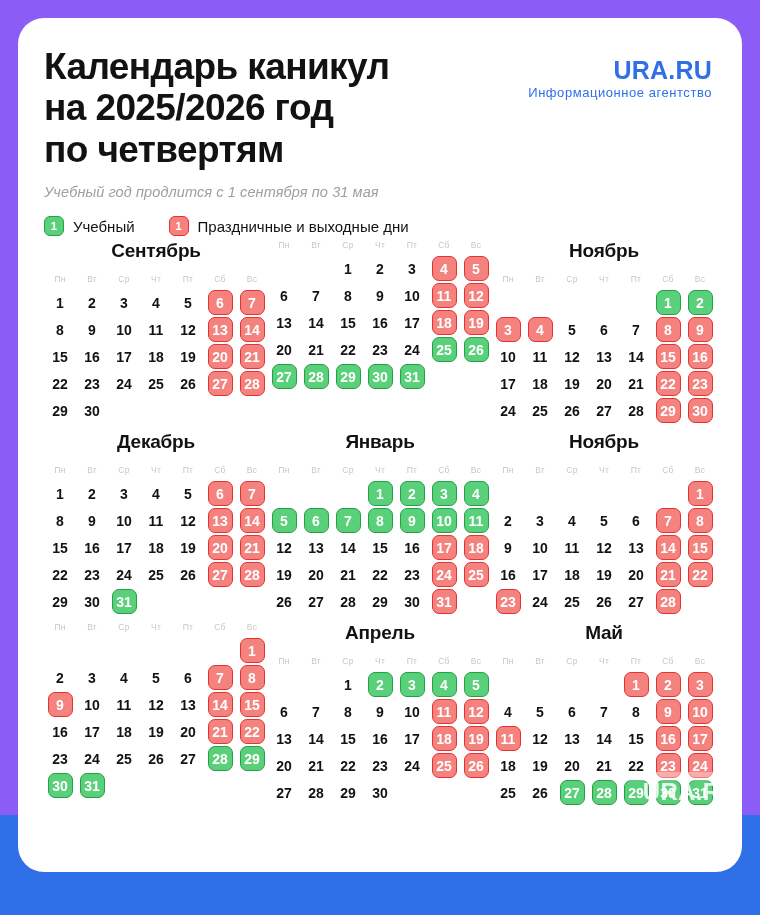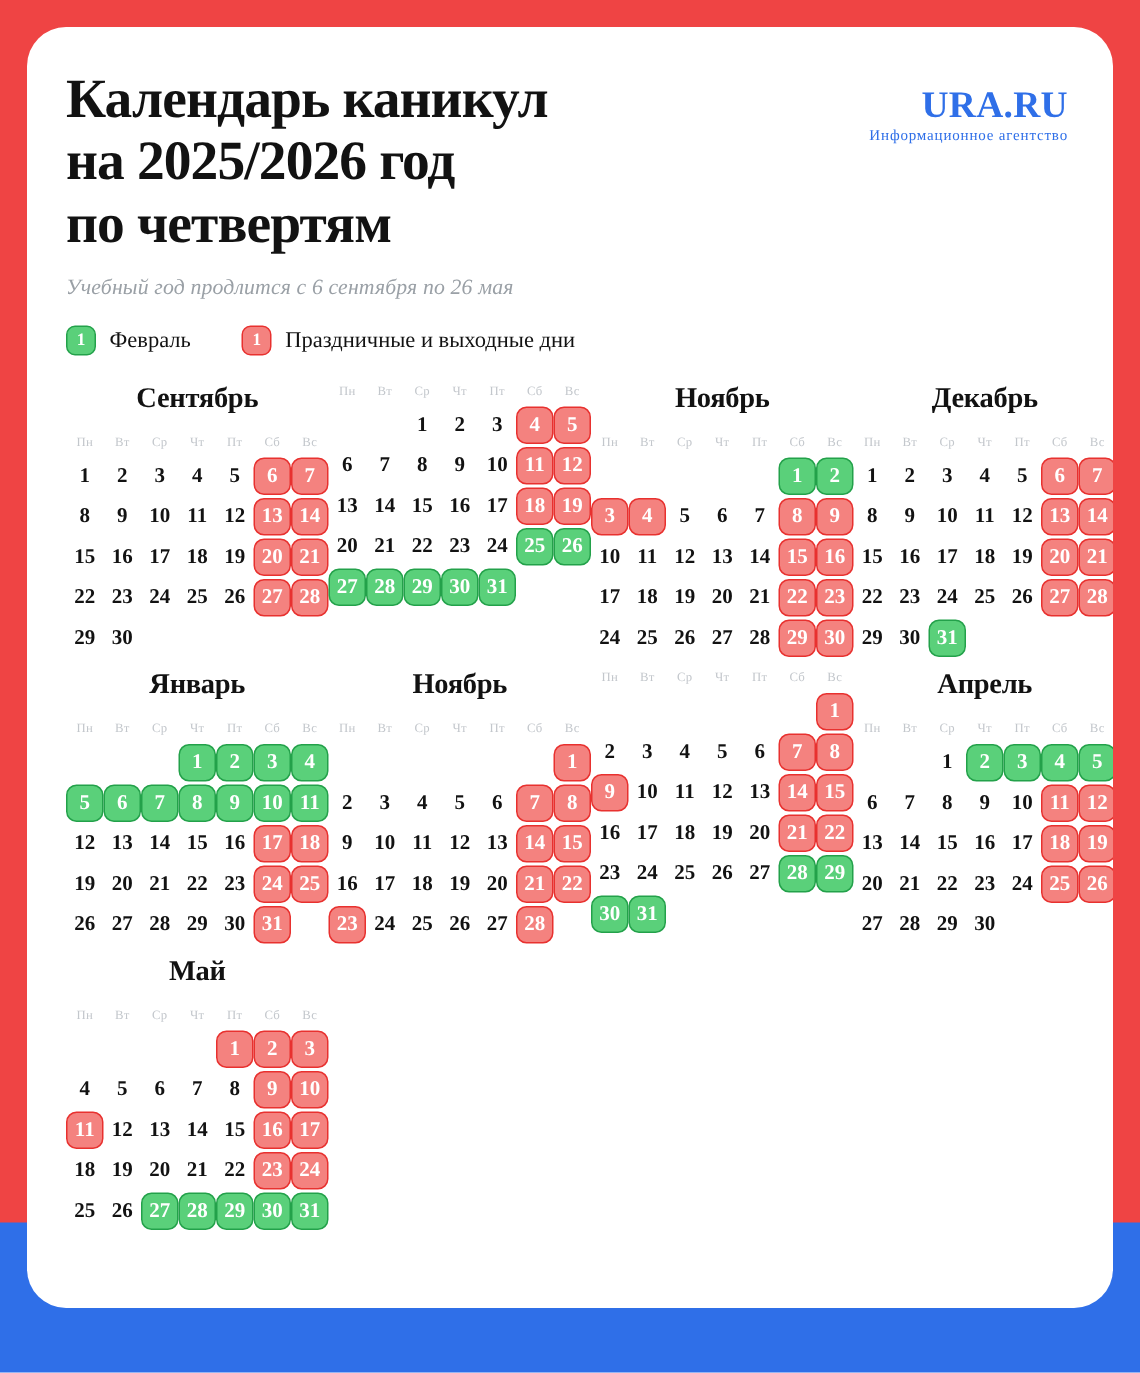--- a/index.html
+++ b/index.html
@@ -12,22 +12,21 @@
     background: #2f6fe8;
     font-family: "Liberation Sans", sans-serif;
     overflow: hidden;
     position: relative;
   }
   .page {
     position: absolute;
     left: 0; top: 0;
     width: 760px;
     height: 815px;
-    background: #ef4444;
-    font-family: Liberation Serif, serif;
+    background: #8b5cf6;
   }
   .card {
     position: absolute;
     left: 18px;
     top: 18px;
     width: 724px;
     height: 854px;
     background: #ffffff;
     border-radius: 26px;
     box-sizing: border-box;
@@ -57,21 +56,21 @@
     padding-right: 4px;
   }
   .brand-name {
     font-size: 25px;
     font-weight: bold;
     color: #2f6fe8;
     letter-spacing: 0.2px;
     line-height: 1;
   }
   .brand-sub {
-    font-size: 10px;
+    font-size: 13px;
     color: #2f6fe8;
     letter-spacing: 0.55px;
     margin-top: 3px;
     line-height: 1;
   }
   .subtitle {
     margin-top: 14px;
     font-size: 14.5px;
     font-style: italic;
     color: #9aa0a6;
@@ -103,23 +102,22 @@
     justify-content: center;
     font-size: 11.5px;
     font-weight: bold;
     color: #ffffff;
     box-sizing: border-box;
   }
   .badge.holiday { background: #5ad07a; border: 1.6px solid #23a14a; }
   .badge.dayoff  { background: #f4827f; border: 1.6px solid #e8312f; }
   
   .months {
-    margin-top: 14px;
     display: grid;
-    grid-template-columns: repeat(4, 1fr);
+    grid-template-columns: repeat(3, 1fr);
     row-gap: 4px;
     column-gap: 0px;
   }
   .month {
     padding: 4px 0 0 0;
   }
   .month-name {
     text-align: center;
     font-size: 19px;
     font-weight: bold;
@@ -201,26 +199,26 @@
     <div class="header">
       <h1 class="title">Календарь каникул
 на 2025/2026 год
 по четвертям</h1>
       <div class="brand">
         <div class="brand-name">URA.RU</div>
         <div class="brand-sub">Информационное агентство</div>
       </div>
     </div>
 
-    <div class="subtitle">Учебный год продлится с 6 сентября по 26 мая</div>
+    <div class="subtitle">Учебный год продлится с 1 сентября по 31 мая</div>
 
     <div class="legend">
       <div class="legend-item">
         <span class="badge holiday">1</span>
-        <span class="legend-label">Февраль</span>
+        <span class="legend-label">Учебный</span>
       </div>
       <div class="legend-item">
         <span class="badge dayoff">1</span>
         <span class="legend-label">Праздничные и выходные дни</span>
       </div>
     </div>
 
     <div class="months" id="months">
         <div class="month">
           <div class="month-name">Сентябрь</div>

